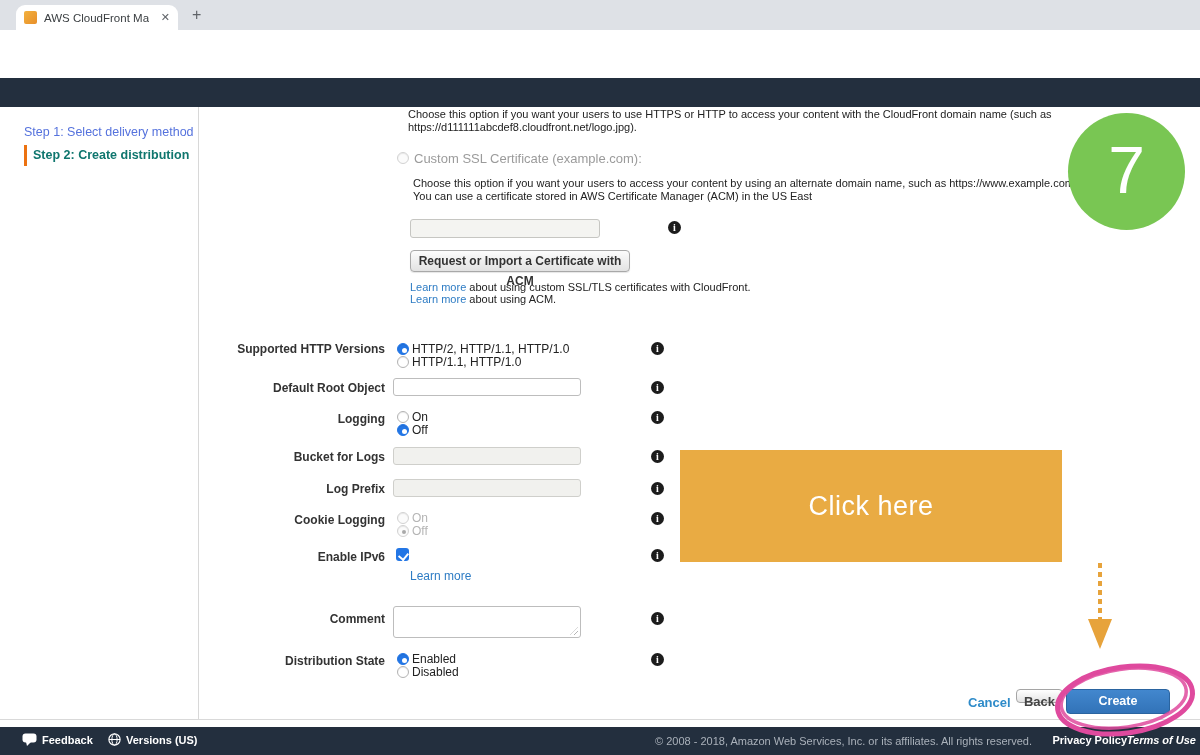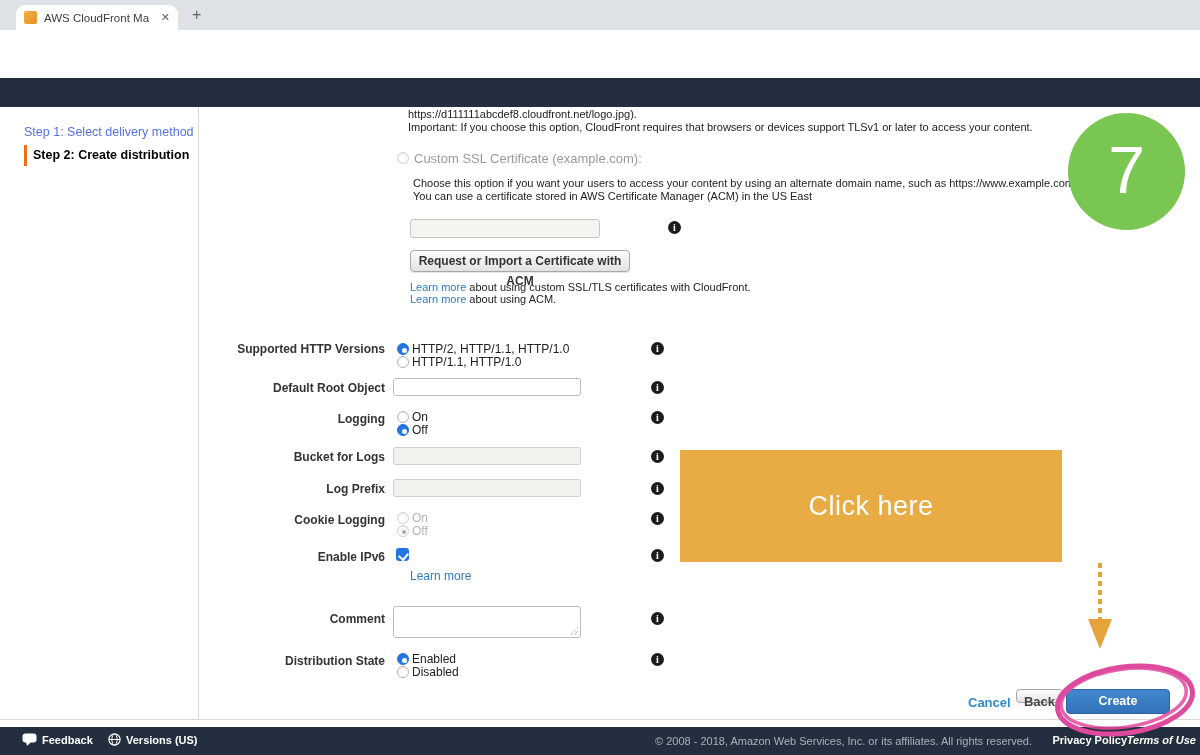--- a/index.html
+++ b/index.html
@@ -43,21 +43,21 @@
   .aws-swoosh { left:45px; top:96px; }
   .navitem { font-size:13px; font-weight:bold; color:#fff; top:85px; }
   .caret { width:0; height:0; border-left:4px solid transparent; border-right:4px solid transparent; border-top:5px solid #cfd5dc; top:91px; }
   .redact-account { left:956px; top:84px; width:74px; height:15px; background:#b5bac1; filter:blur(1.4px); border-radius:2px; }
 
   
   #main { left:0; top:107px; width:1200px; height:612px; background:#fff; }
   .sidebar-divider { left:198px; top:107px; width:1px; height:612px; background:#d8d8d8; }
   .step1 { left:24px; top:125px; font-size:12.5px; color:#5572dd; }
   .step2-bar { left:24px; top:145px; width:3px; height:21px; background:#ec7211; }
-  .step2 { left:33px; top:148px; font-size:12.5px; font-weight:bold; color:#000000; }
+  .step2 { left:33px; top:148px; font-size:12.5px; font-weight:bold; color:#0f766e; }
 
   .para { font-size:11px; line-height:12.5px; color:#222; }
   .muted { color:#9b9b9b; }
   .link { color:#2e7cc4; }
   .blue-link { color:#2e7cc4; font-weight:bold; }
 
   .radio { width:12px; height:12px; border-radius:50%; border:1px solid #b3b3b3; background:#fff; box-shadow:inset 0 1px 1px rgba(0,0,0,.08); }
   .radio.sel { background:#2376e5; border-color:#2376e5; }
   .radio.sel::after { content:""; position:absolute; left:3.5px; top:3.5px; width:5px; height:5px; background:#fff; border-radius:50%; }
   .radio.dis { border-color:#d2d2d2; background:#fbfbfb; }
@@ -172,22 +172,22 @@
 </div>
 
 <div class="abs" id="main"></div>
 <div class="abs sidebar-divider"></div>
 
 <span class="abs step1">Step 1: Select delivery method</span>
 <span class="abs step2-bar"></span>
 <span class="abs step2">Step 2: Create distribution</span>
 
 <div class="abs para" style="left:408px; top:108px; width:770px;">
+  <div>Choose this option if you want your users to use HTTPS or HTTP to access your content with the CloudFront domain name (such as</div>
   <div>https://d111111abcdef8.cloudfront.net/logo.jpg).</div>
-  <div>Important: If you choose this option, CloudFront requires that browsers or devices support TLSv1 or later to access your content.</div>
 </div>
 
 <span class="abs radio dis" style="left:397px; top:152px;"></span>
 <span class="abs muted" style="left:414px; top:151px; font-size:13px;">Custom SSL Certificate (example.com):</span>
 
 <div class="abs para" style="left:413px; top:177px; width:720px;">
   <div>Choose this option if you want your users to access your content by using an alternate domain name, such as https://www.example.com/logo.jpg.</div>
   <div>You can use a certificate stored in AWS Certificate Manager (ACM) in the US East</div>
 </div>
 

